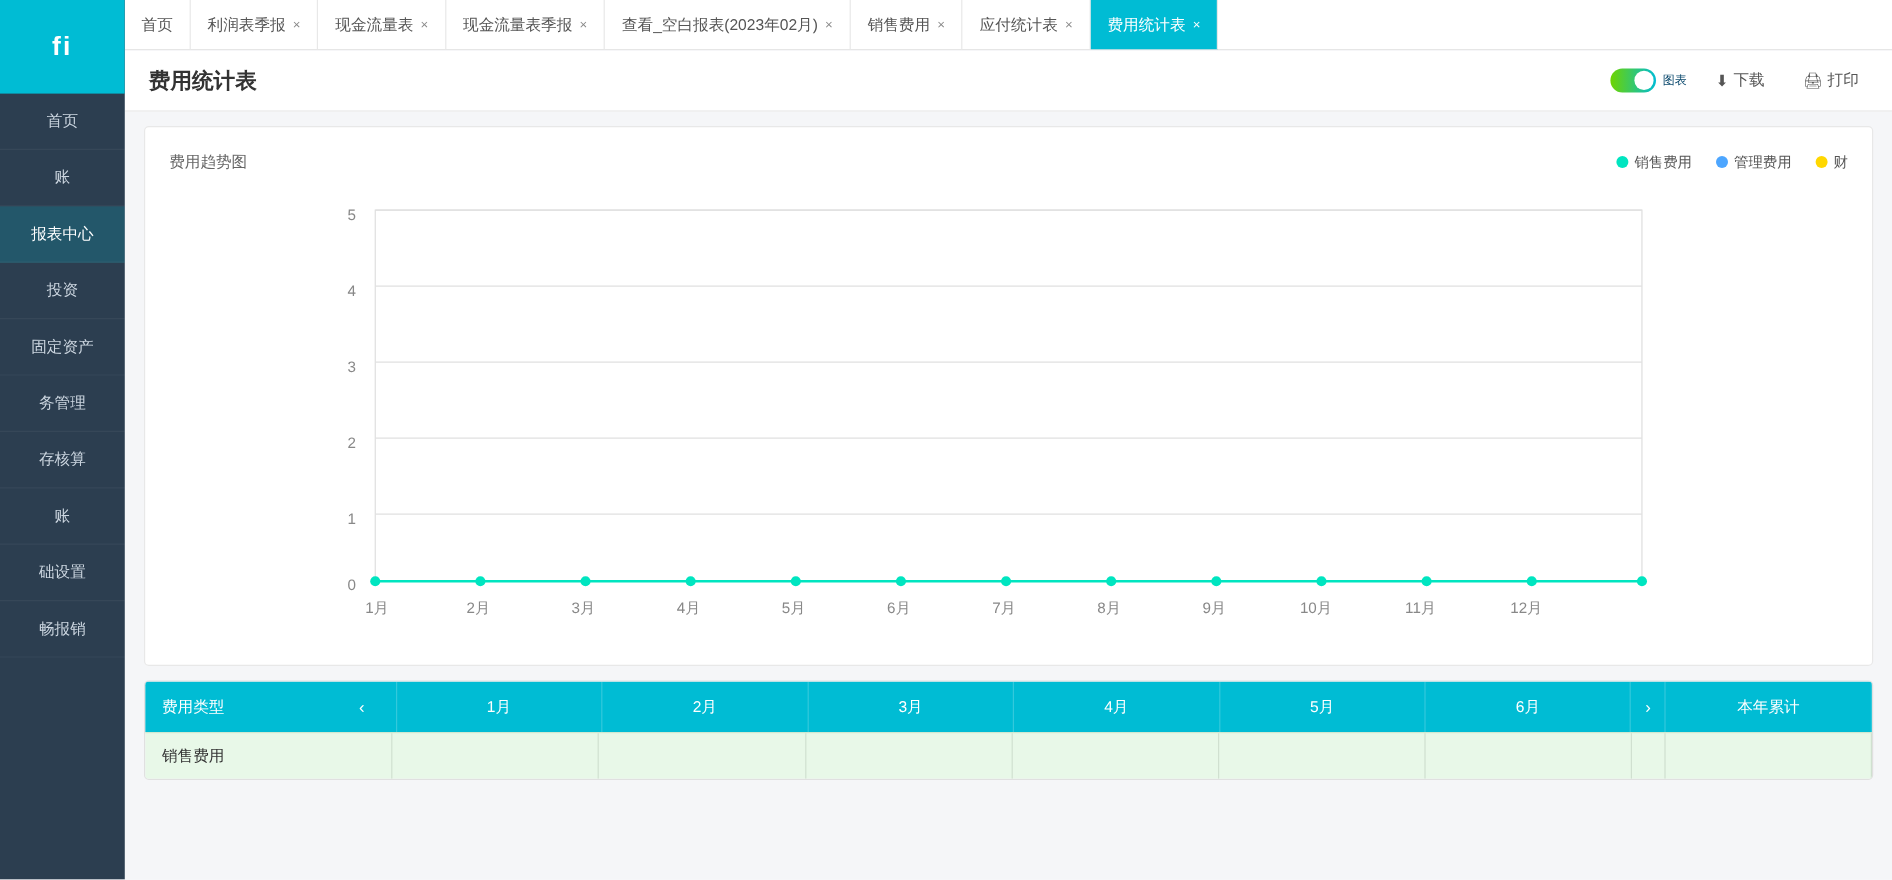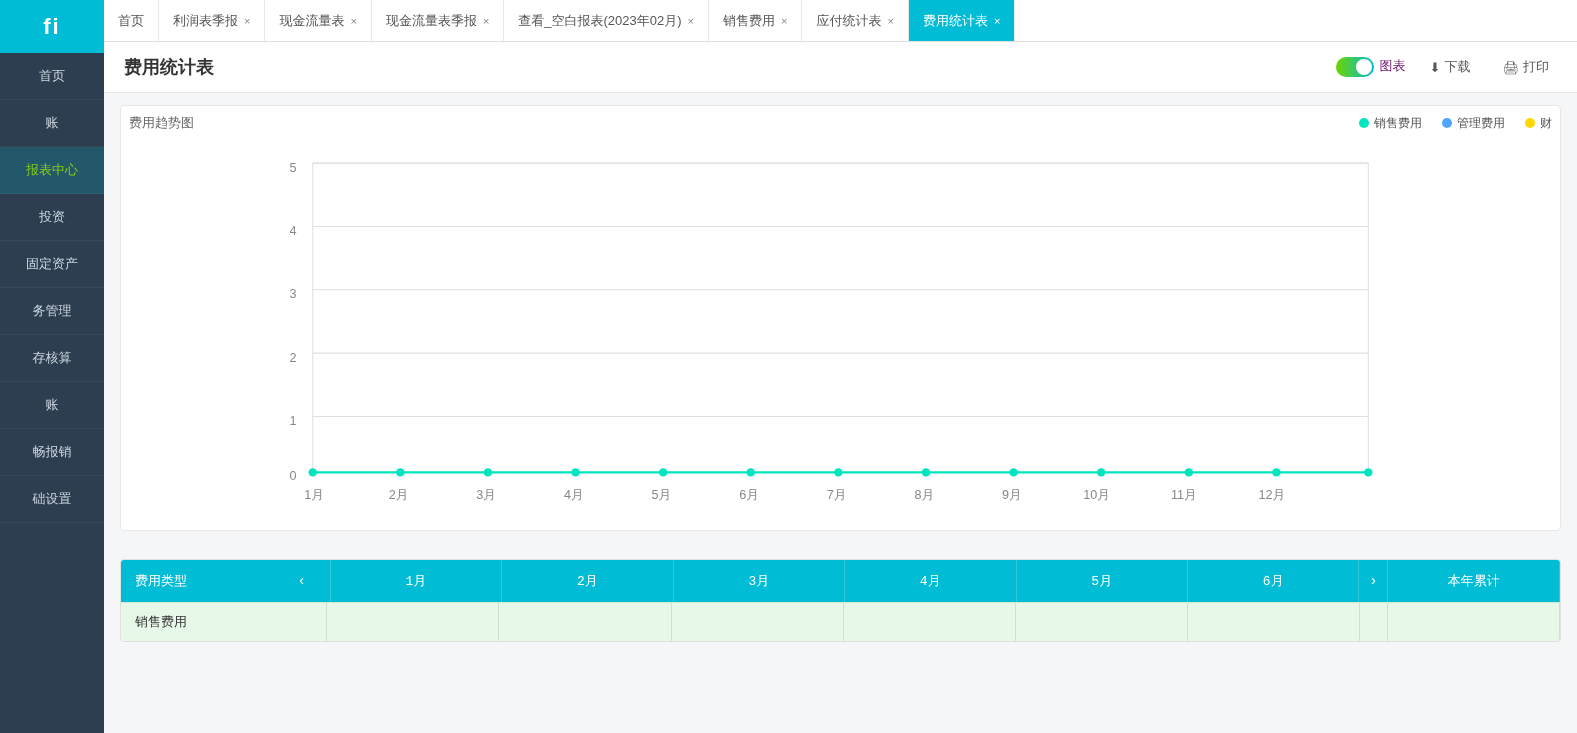--- a/index.html
+++ b/index.html
@@ -10,38 +10,38 @@
       width: 104px;
       background: #2c3e50;
       display: flex;
       flex-direction: column;
       flex-shrink: 0;
       height: 733px;
       overflow: hidden;
     }
     .sidebar-logo {
       background: #00bcd4;
-      height: 53px;
+      height: 78px;
       display: flex;
       align-items: center;
       justify-content: center;
       color: white;
       font-size: 22px;
       font-weight: bold;
       letter-spacing: 2px;
     }
     .sidebar-item {
       color: #ccd6e0;
       padding: 14px 0;
       text-align: center;
       font-size: 13px;
       cursor: pointer;
       border-bottom: 1px solid rgba(255,255,255,0.05);
     }
-    .sidebar-item.active { background: rgba(0,188,212,0.2); color: #84cc16; }
+    .sidebar-item.active { background: rgba(0,188,212,0.2); color: #ffffff; }
 
     
     .main {
       flex: 1;
       display: flex;
       flex-direction: column;
       overflow: hidden;
     }
 
     
@@ -102,23 +102,24 @@
       font-weight: 600;
       color: #333;
     }
     .header-actions {
       display: flex;
       align-items: center;
       gap: 16px;
     }
     .toggle-label {
       display: flex;
+      align-items: center;
       gap: 6px;
-      font-size: 13px;
-      color: #701a75;
+      font-size: 10px;
+      color: #0c4a6e;
     }
     .toggle-switch {
       width: 38px;
       height: 20px;
       background: linear-gradient(to right, #6dd400, #00bcd4);
       border-radius: 10px;
       position: relative;
       cursor: pointer;
     }
     .toggle-switch::after {
@@ -139,21 +140,21 @@
       color: #555;
       cursor: pointer;
       padding: 4px 8px;
       border-radius: 3px;
     }
 
     
     .chart-section {
       background: white;
       margin: 12px 16px;
-      padding: 8px;
+      padding: 20px;
       border-radius: 4px;
       border: 1px solid #e8e8e8;
     }
     .chart-header {
       display: flex;
       justify-content: space-between;
       align-items: center;
       margin-bottom: 10px;
     }
     .chart-title {
@@ -184,25 +185,24 @@
       height: 380px;
       position: relative;
     }
     .chart-svg {
       width: 100%;
       height: 100%;
     }
 
     
     .table-section {
-      margin: 16px 16px 12px;
+      margin: 0 16px 12px;
       border-radius: 4px;
       overflow: hidden;
       border: 1px solid #e0e0e0;
-      font-family: Liberation Mono, monospace;
     }
     .table-header-row {
       background: #00bcd4;
       display: flex;
       color: white;
       font-size: 13px;
     }
     .table-header-cell {
       padding: 12px 10px;
       display: flex;
@@ -254,22 +254,22 @@
 <div class="sidebar">
   <div class="sidebar-logo">fi</div>
   <div class="sidebar-item">首页</div>
   <div class="sidebar-item">账</div>
   <div class="sidebar-item active">报表中心</div>
   <div class="sidebar-item">投资</div>
   <div class="sidebar-item">固定资产</div>
   <div class="sidebar-item">务管理</div>
   <div class="sidebar-item">存核算</div>
   <div class="sidebar-item">账</div>
+  <div class="sidebar-item">础设置</div>
   <div class="sidebar-item">畅报销</div>
-  <div class="sidebar-item">础设置</div>
 </div>
 
 <div class="main">
 
   <div class="tab-bar">
     <div class="tab">
       <span>首页</span>
     </div>
     <div class="tab">
       <span>利润表季报</span>

